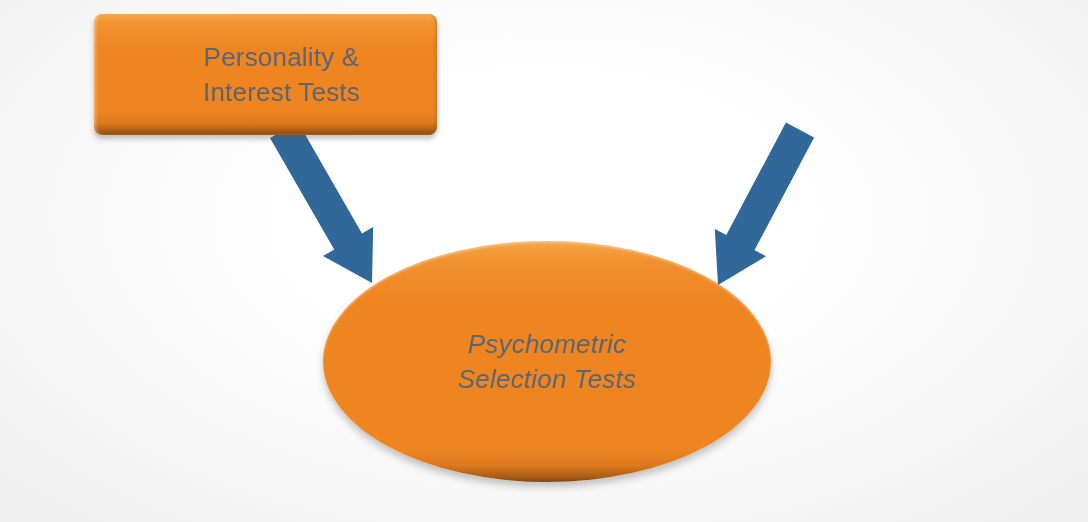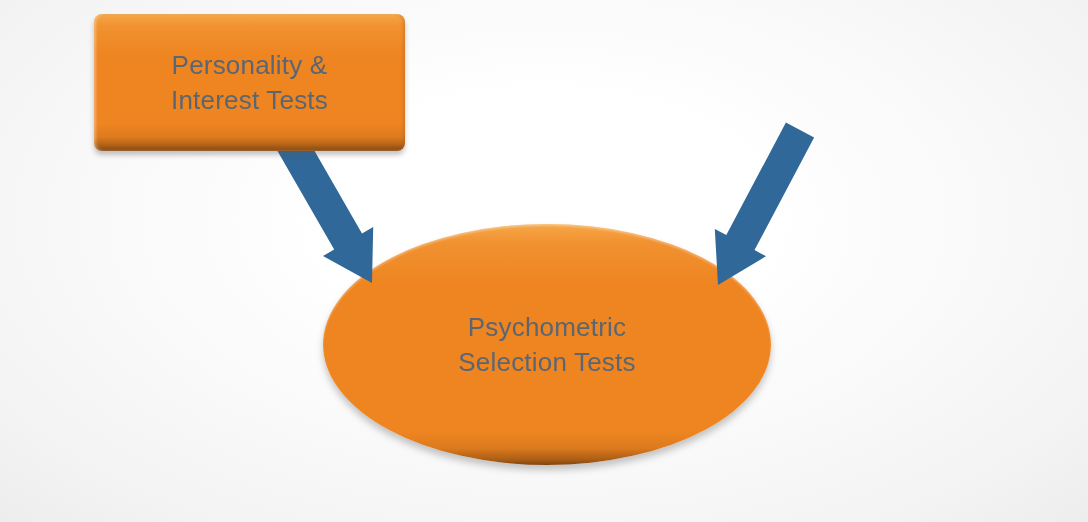--- a/index.html
+++ b/index.html
@@ -26,52 +26,54 @@
     color: var(--node_text, #5b6673);
     font-size: 26px;
     line-height: 35px;
     letter-spacing: 0.2px;
   }
   .node-label {
     white-space: pre-line;
   }
   .rect-node {
     width: 311px;
-    height: 137px;
+    height: 121px;
     border-radius: 8px;
     background: linear-gradient(180deg,
       var(--node_fill_light, #f6a748) 0%,
       #f19130 9%,
       var(--node_fill, #ee8521) 30%,
       var(--node_fill, #ee8521) 80%,
       var(--node_fill_shade, #dd7a1e) 90%,
       #b06016 96%,
       var(--node_fill_dark, #7d4513) 100%);
     box-shadow: 0 4px 5px rgba(90, 90, 90, 0.35),
                 inset 2px 0 3px rgba(255, 255, 255, 0.35),
                 inset -2px 0 3px rgba(170, 90, 20, 0.35);
+    padding-left: 32px;
   }
   .rect-node.left { left: 94px; top: 14px; }
   .rect-node.right { left: 678px; top: 14px; }
   .ellipse-node {
     left: 323px;
-    top: 224px;
+    top: 241px;
     width: 448px;
     height: 241px;
     border-radius: 50%;
     background: linear-gradient(180deg,
       var(--node_fill_light, #f6a748) 0%,
       #f19130 8%,
       var(--node_fill, #ee8521) 25%,
       var(--node_fill, #ee8521) 86%,
       var(--node_fill_shade, #dd7a1e) 93%,
       #a85c15 98%,
       var(--node_fill_dark, #7d4513) 100%);
     box-shadow: 0 5px 7px rgba(110, 110, 110, 0.4),
                 inset 0 2px 2px rgba(255, 255, 255, 0.3);
+    font-style: italic;
   }
   .connector-layer {
     position: absolute;
     left: 0;
     top: 0;
     pointer-events: none;
   }
 </style>
 </head>
 <body>

